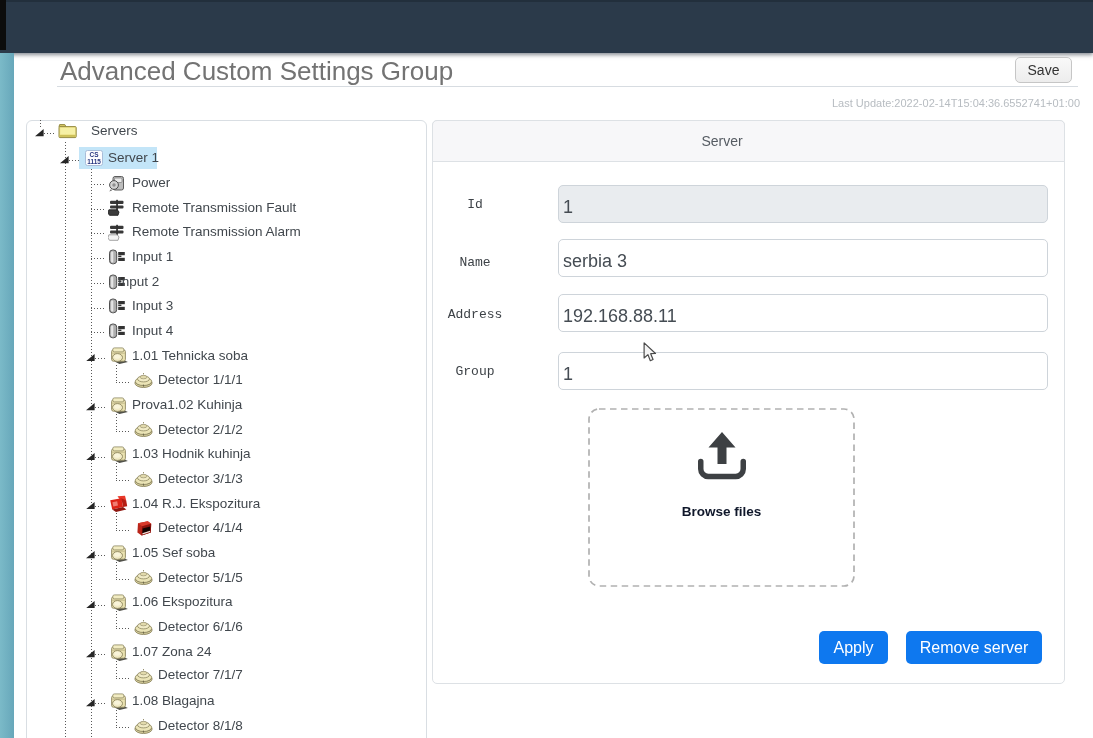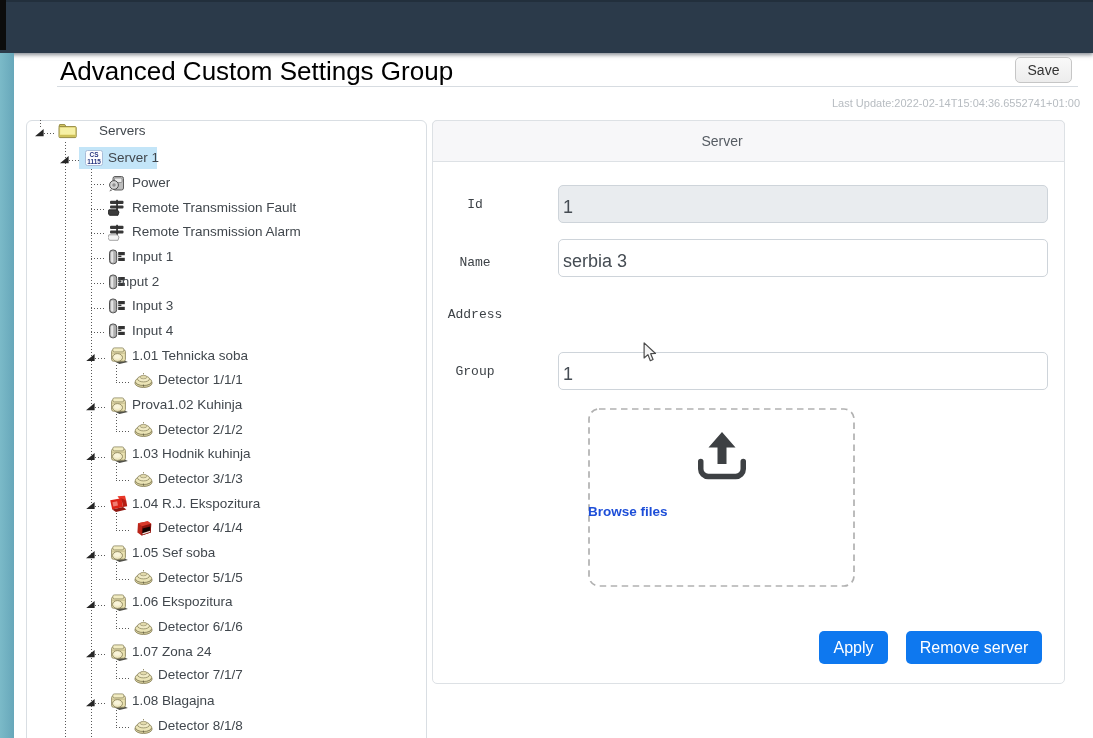--- a/index.html
+++ b/index.html
@@ -14,40 +14,40 @@
        background:#fff;box-sizing:border-box;font-size:18px;color:#454c53;line-height:42px;padding-left:4px}
 </style></head>
 <body>
 <div id="page">
 
 <div style="position:absolute;left:0;top:0;width:1093px;height:53px;background:#2b3a4a;border-top:2px solid #222f3c;box-sizing:border-box;box-shadow:0 2px 4px rgba(40,50,62,.55)"></div>
 <div style="position:absolute;left:0;top:0;width:6px;height:50px;background:#0c0c0c"></div>
 
 <div style="position:absolute;left:0;top:53px;width:14px;height:685px;background:linear-gradient(to right,#7bbac8,#67a7ba)"></div>
 
-<div style="position:absolute;left:60px;top:56px;font-size:26px;color:#000000">Advanced Custom Settings Group</div>
+<div style="position:absolute;left:60px;top:56px;font-size:26px;color:#737373">Advanced Custom Settings Group</div>
 <div style="position:absolute;left:57px;top:86px;width:1021px;height:1px;background:#d7dce1"></div>
 <div style="position:absolute;left:1015px;top:57px;width:57px;height:26px;border:1px solid #c6c6c6;border-radius:5px;background:linear-gradient(#f9f9f9,#ededed);box-sizing:border-box;font-size:14px;color:#333;text-align:center;line-height:24px">Save</div>
 <div style="position:absolute;left:832px;top:97px;width:247px;font-size:11px;color:#b7bcc1;white-space:nowrap">Last Update:2022-02-14T15:04:36.6552741+01:00</div>
 
 <div style="position:absolute;left:26px;top:120px;width:399px;height:640px;border:1px solid #d9dee3;border-radius:6px 6px 0 0;background:#fff"></div>
 <div class="vdot" style="left:39.5px;top:120px;height:9px"></div>
 <div class="vdot" style="left:64.5px;top:142px;height:596px"></div>
 <div class="vdot" style="left:90.5px;top:169px;height:569px"></div>
 <svg class="ic" style="left:35.2px;top:129.3px" width="9" height="7.5" viewBox="0 0 9 7.5">
       <path d="M8.6 0 L8.6 7.2 L0 7.2 Z" fill="#262626"></path>
     </svg>
 <div class="hdot" style="left:44px;top:133.3px;width:11px"></div>
 <svg class="ic" style="left:57.5px;top:122.80000000000001px" width="19" height="16" viewBox="0 0 19 16">
       <path d="M1 4 L1.6 1.6 L6.8 1.6 L8.2 4 Z" fill="#d9cb67" stroke="#948a42" stroke-width="1"></path>
       <rect x="1" y="3.6" width="17.2" height="11" rx="1" fill="#eee389" stroke="#948a42" stroke-width="1"></rect>
       <rect x="1.7" y="12" width="15.9" height="1.9" fill="#ccbf58"></rect>
       <rect x="2.3" y="5" width="14.7" height="6.2" fill="#f6f0a5"></rect>
     </svg>
-<div class="tl" style="left:99px;top:123.0px">Servers</div>
+<div class="tl" style="left:91px;top:123.0px">Servers</div>
 <div style="position:absolute;left:79.4px;top:146.5px;width:77.3px;height:22.9px;background:#c3e5f8"></div>
 <svg class="ic" style="left:60.2px;top:156.4px" width="9" height="7.5" viewBox="0 0 9 7.5">
       <path d="M8.6 0 L8.6 7.2 L0 7.2 Z" fill="#262626"></path>
     </svg>
 <div class="hdot" style="left:69px;top:160.4px;width:11px"></div>
 <svg class="ic" style="left:84.5px;top:150.20000000000002px" width="18" height="16" viewBox="0 0 18 16">
       <rect x="0.5" y="0.5" width="17" height="15" rx="2" fill="#fdfdff" stroke="#a9bdd9" stroke-width="1"></rect>
       <text x="9" y="7" font-family="Liberation Sans, sans-serif" font-size="6.4" font-weight="bold" fill="#26357f" text-anchor="middle">CS</text>
       <text x="9" y="14" font-family="Liberation Sans, sans-serif" font-size="6.4" font-weight="bold" fill="#26357f" text-anchor="middle">1115</text>
     </svg>
@@ -313,31 +313,32 @@
 
 <div style="position:absolute;left:432px;top:120px;width:633px;height:564px;border:1px solid #dde1e5;border-radius:5px;background:#fff;box-sizing:border-box"></div>
 <div style="position:absolute;left:432px;top:120px;width:633px;height:42px;background:#f7f7f9;border:1px solid #dde1e5;border-radius:5px 5px 0 0;box-sizing:border-box"></div>
 <div style="position:absolute;left:432px;top:133px;width:580px;text-align:center;font-size:14px;color:#565c63">Server</div>
 
 <div class="lbl" style="top:197px">Id</div>
 <div class="inp" style="top:185px;background:#e9ecef">1</div>
 <div class="lbl" style="top:255px">Name</div>
 <div class="inp" style="top:239px">serbia 3</div>
 <div class="lbl" style="top:307px">Address</div>
+<div class="inp" style="top:294px">192.168.88.11</div>
 <div class="lbl" style="top:364px">Group</div>
 <div class="inp" style="top:352px">1</div>
 
 <svg style="position:absolute;left:588px;top:408px" width="267" height="179" viewBox="0 0 267 179">
   <rect x="1" y="1" width="265" height="177" rx="10" fill="none" stroke="#b1b1b1" stroke-width="1.7" stroke-dasharray="6.5 4.5"></rect>
 </svg>
 <svg style="position:absolute;left:695px;top:428px" width="54" height="52" viewBox="0 0 54 52">
   <path d="M27 4 L40.5 19.5 L31.5 19.5 L31.5 36 L22.5 36 L22.5 19.5 L13.5 19.5 Z" fill="#3d4043"></path>
   <path d="M5.75 33.5 v7.5 a7.5 7.5 0 0 0 7.5 7.5 h27.5 a7.5 7.5 0 0 0 7.5 -7.5 v-7.5" fill="none" stroke="#3d4043" stroke-width="5.5" stroke-linecap="round"></path>
 </svg>
-<div style="position:absolute;left:588px;top:504px;width:267px;font-size:13.5px;font-weight:bold;color:#1d4ed8">Browse files</div>
+<div style="position:absolute;left:588px;top:504px;width:267px;text-align:center;font-size:13.5px;font-weight:bold;color:#0f172a">Browse files</div>
 
 <div style="position:absolute;left:819px;top:631px;width:69px;height:33px;background:#0e78ef;border-radius:5px;color:#fff;font-size:16px;text-align:center;line-height:33px">Apply</div>
 <div style="position:absolute;left:906px;top:631px;width:136px;height:33px;background:#0e78ef;border-radius:5px;color:#fff;font-size:16px;text-align:center;line-height:33px">Remove server</div>
 
 <svg style="position:absolute;left:643px;top:342px" width="15" height="21" viewBox="0 0 16 23">
   <path d="M1 1 L1 17.5 L5.2 13.8 L7.8 20.5 L10.8 19.2 L8.2 12.8 L13.5 12.6 Z" fill="#f4f4f4" stroke="#4a4a4a" stroke-width="1.3" stroke-linejoin="round"></path>
 </svg>
 
 </div>
 </body></html>

